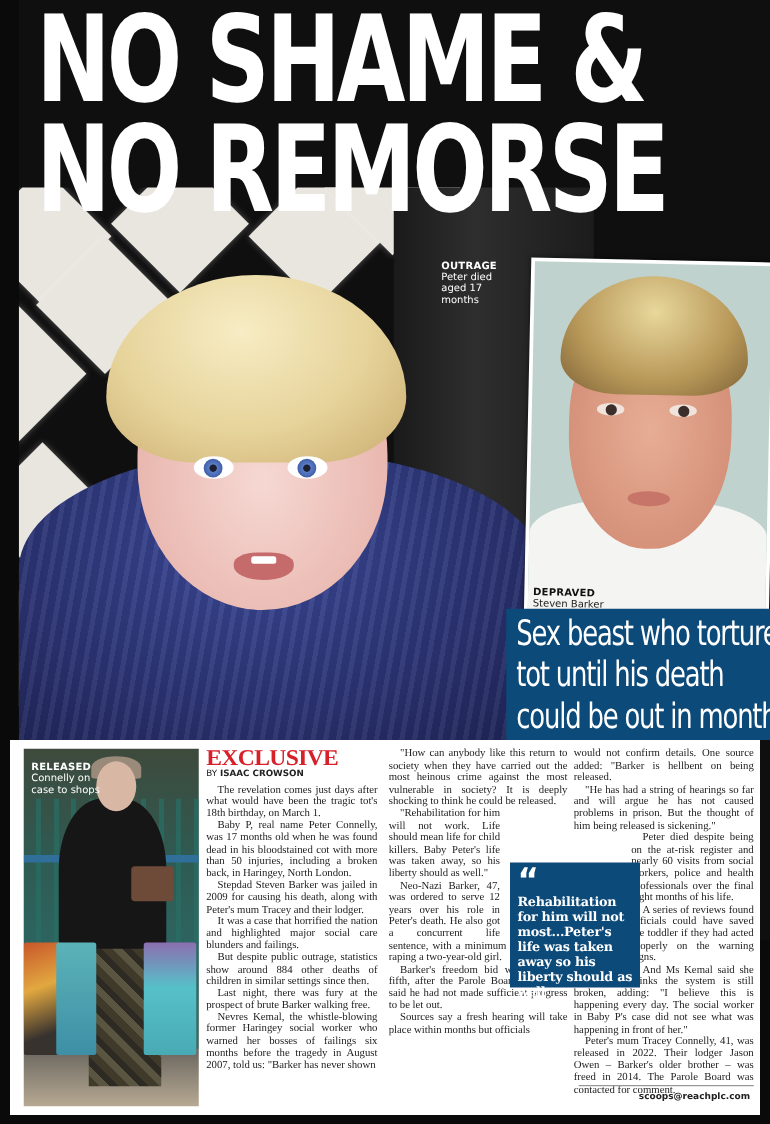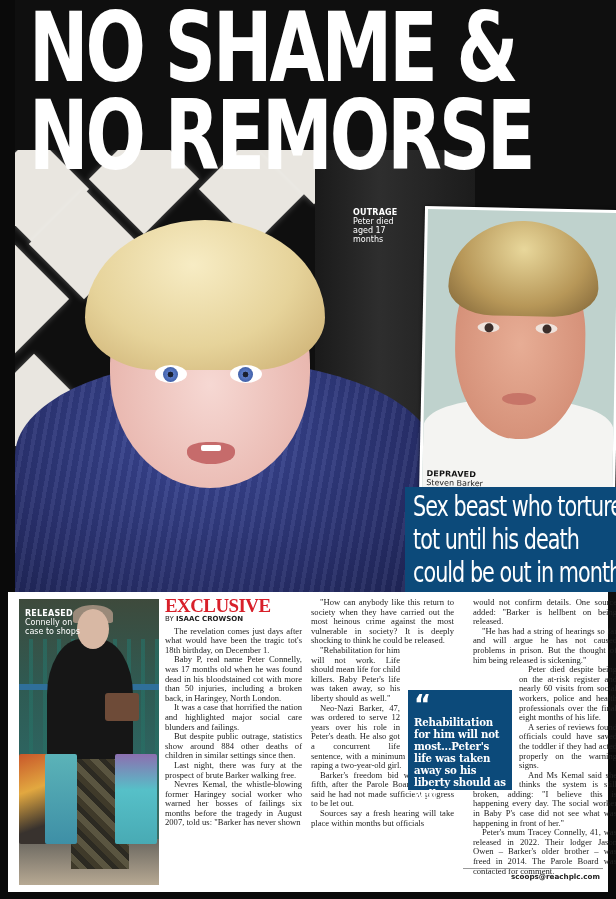--- a/index.html
+++ b/index.html
@@ -67,21 +67,21 @@
   .shopping.a { left:0; width:30px; background:linear-gradient(160deg,#c8572a,#e2a840 40%,#38322e 80%); }
   .shopping.b { left:26px; width:32px; background:linear-gradient(180deg,#5bb3b8,#3e8fa6); }
   .shopping.c { left:96px; width:42px; background:linear-gradient(180deg,#8c6fb0 0%,#56c0c8 40%,#48aab4); }
   .photo2 .cap { left:6px; top:10px; font-size:8px; line-height:9px; }
 
   .col { position:absolute; top:6px; font-family:"Liberation Serif", serif; font-size:8.6px; line-height:9.6px; color:#222; text-align:justify; hyphens:auto; }
   .col p { text-indent:9px; }
   .col p.noi { text-indent:0; }
   .col1 { left:157px; width:137px; }
   .col2 { left:303px; width:143px; }
-  .col3 { left:465px; width:144px; }
+  .col3 { left:451px; width:144px; }
 
   .exclusive { font-family:"Liberation Serif", serif; font-weight:bold; color:#d8202a; font-size:18px; line-height:16px; letter-spacing:-0.5px; transform:scaleX(1.05); transform-origin:left; }
   .byline { font-family:"DejaVu Sans", sans-serif; font-size:7px; color:#222; margin:1px 0 2px; }
   .byline b { font-weight:bold; }
   .standfirst { font-family:"DejaVu Sans", sans-serif; font-weight:bold; font-size:8.2px; line-height:9.6px; color:#111; margin-bottom:3px; text-align:left; letter-spacing:-0.2px; }
 
   .pullquote { position:absolute; left:400px; top:98px; width:104px; height:100px; background:#0c4a7a; color:#fff; padding:6px 6px; }
   .pq-mark { font-family:"DejaVu Sans", sans-serif; font-weight:bold; font-size:26px; line-height:18px; display:block; height:18px; }
   .pq-text { font-family:"DejaVu Serif", serif; font-weight:bold; font-size:10.2px; line-height:12px; display:block; margin-top:2px; letter-spacing:-0.2px; }
 
@@ -170,22 +170,23 @@
       <div>case to shops</div>
     </div>
   </div>
 
   <div class="col col1">
     <div class="exclusive">EXCLUSIVE</div>
     <div class="byline">
       <span>BY</span>
       <b>ISAAC CROWSON</b>
     </div>
-    <p>The revelation comes just days after what would have been the tragic tot's 18th birthday, on December 1.</p>
+    <p>The revelation comes just days after what would have been the tragic tot's 18th birthday, on March 1.</p>
     <p>Baby P, real name Peter Connelly, was 17 months old when he was found dead in his bloodstained cot with more than 50 injuries, including a broken back, in Haringey, North London.</p>
+    <p>Stepdad Steven Barker was jailed in 2009 for causing his death, along with Peter's mum Tracey and their lodger.</p>
     <p>It was a case that horrified the nation and highlighted major social care blunders and failings.</p>
     <p>But despite public outrage, statistics show around 884 other deaths of children in similar settings since then.</p>
     <p>Last night, there was fury at the prospect of brute Barker walking free.</p>
     <p>Nevres Kemal, the whistle-blowing former Haringey social worker who warned her bosses of failings six months before the tragedy in August 2007, told us: "Barker has never shown</p>
   </div>
 
   <div class="col col2">
     <p>"How can anybody like this return to society when they have carried out the most heinous crime against the most vulnerable in society? It is deeply shocking to think he could be released.</p>
     <div style="float:right;width:58px;height:104px;margin-right:-4px"></div>
     <p>"Rehabilitation for him will not work. Life should mean life for child killers. Baby Peter's life was taken away, so his liberty should as well."</p>

